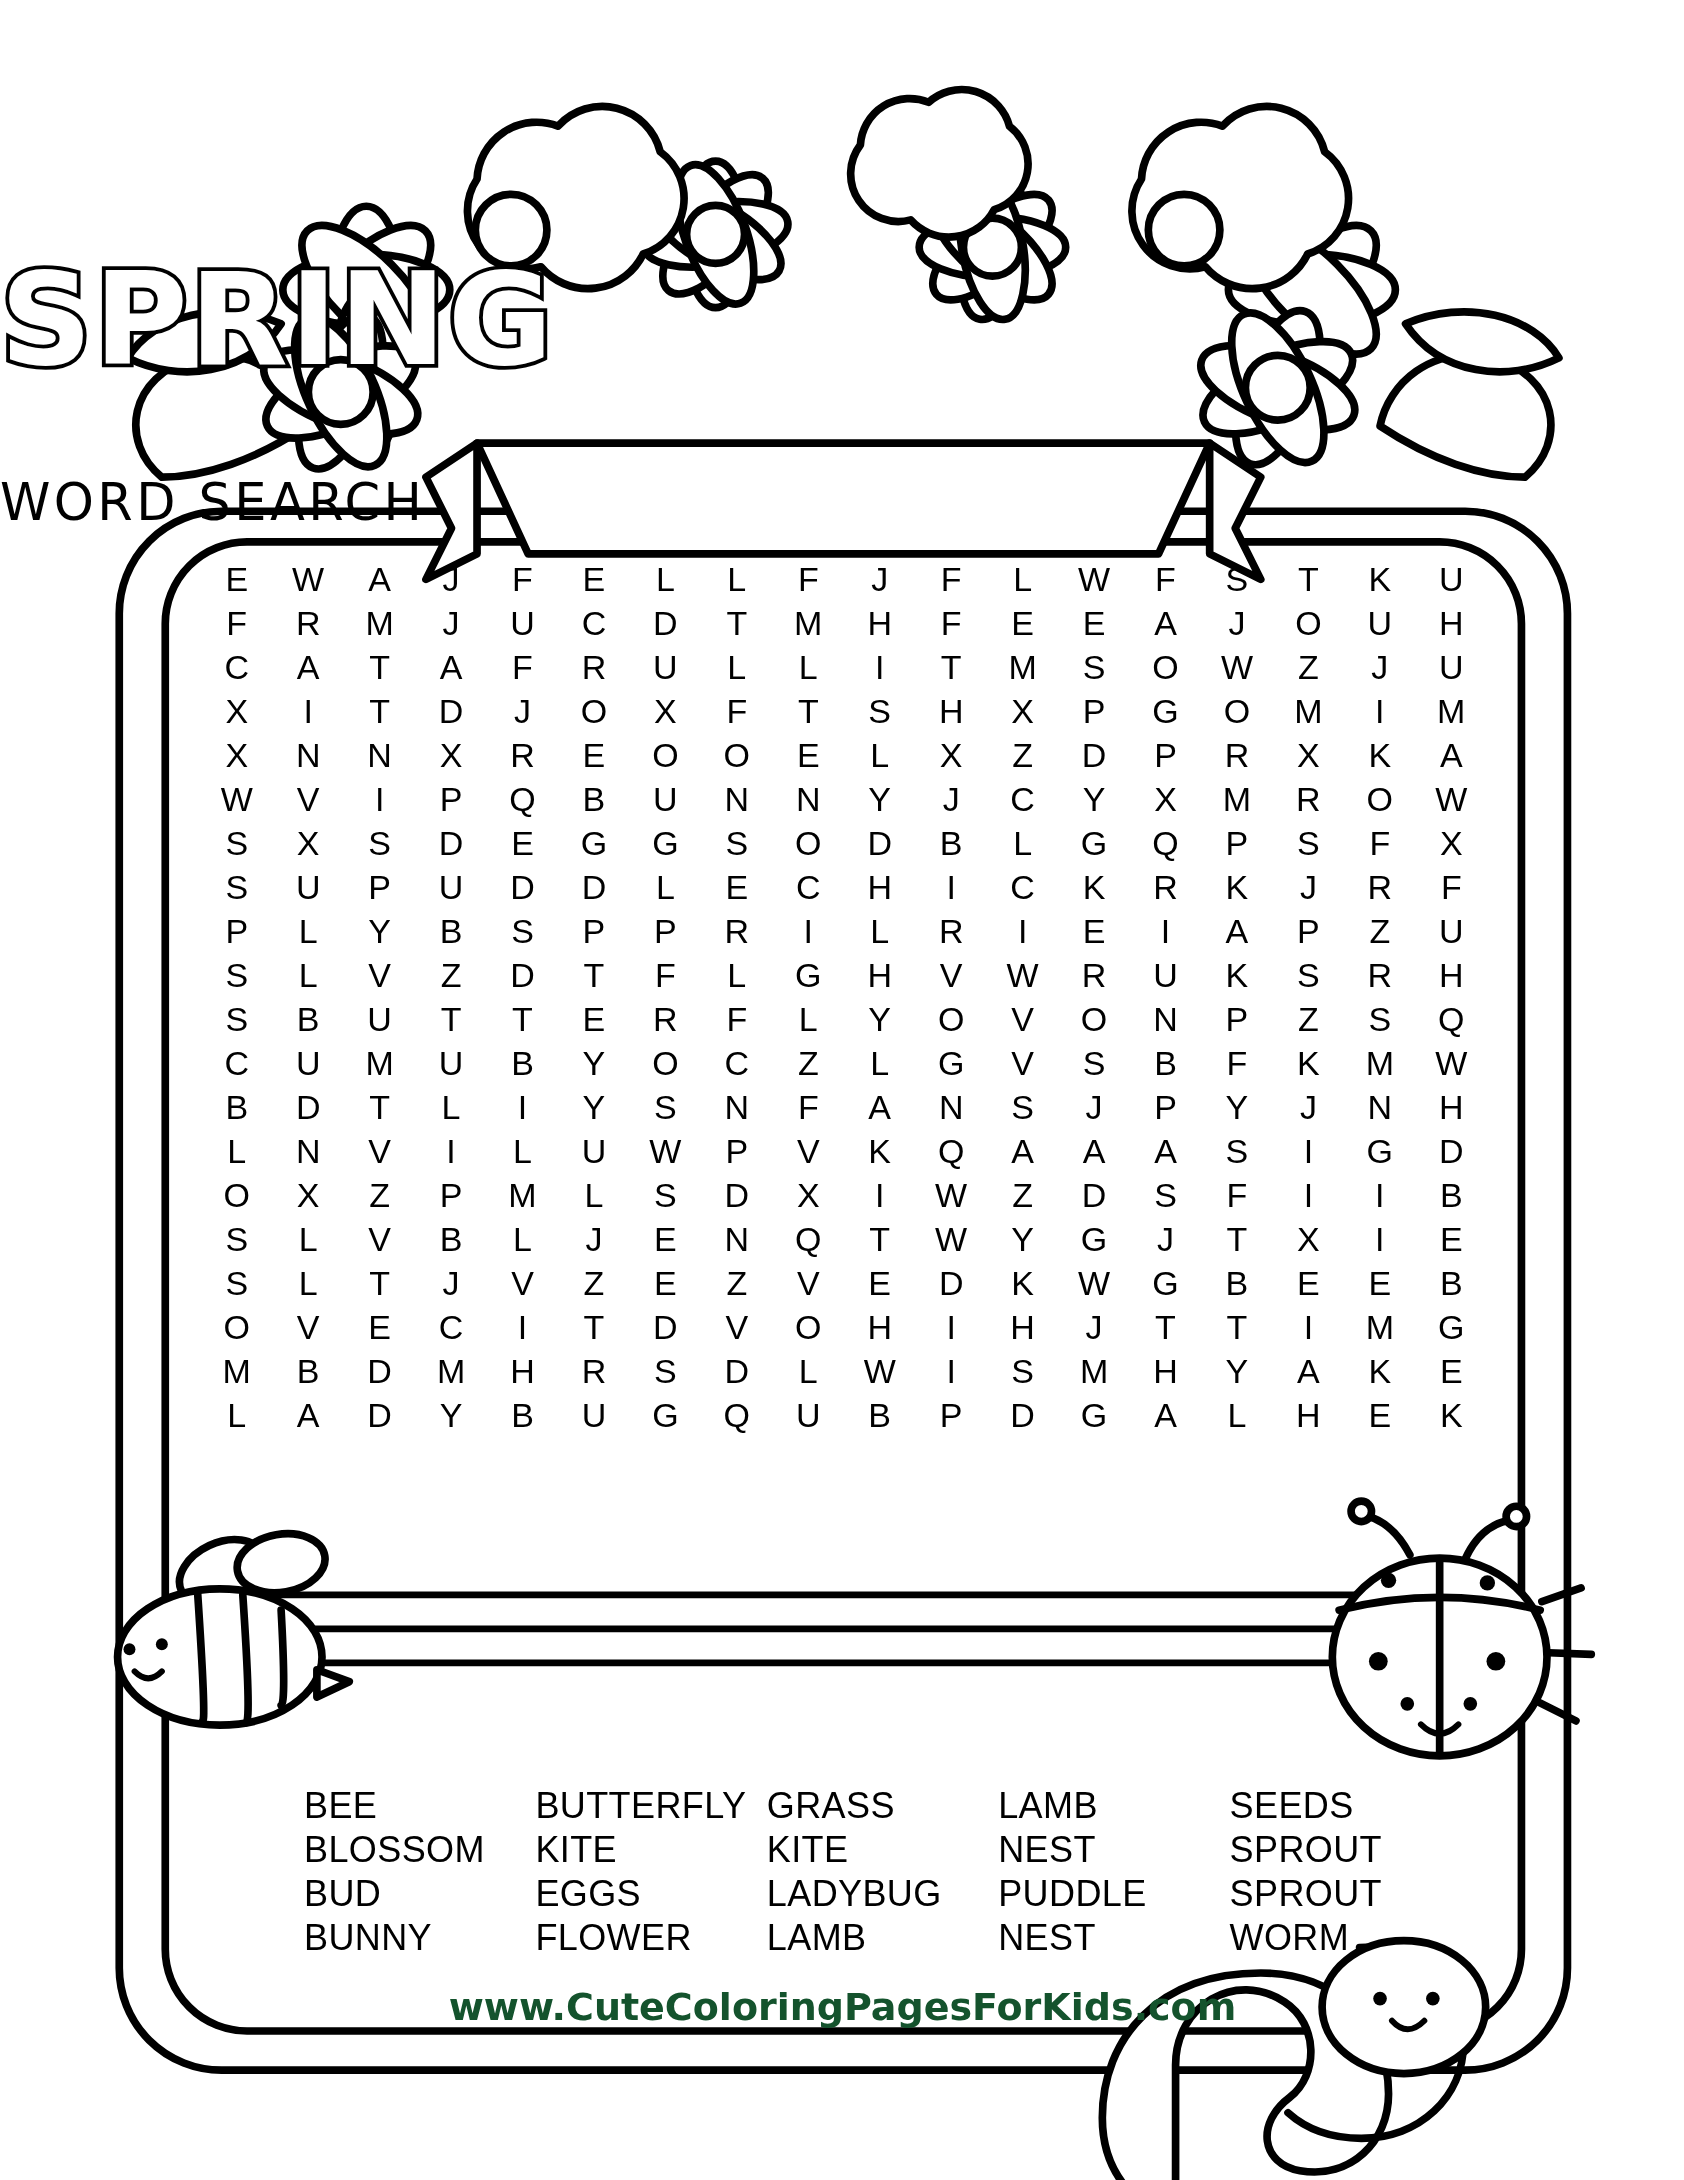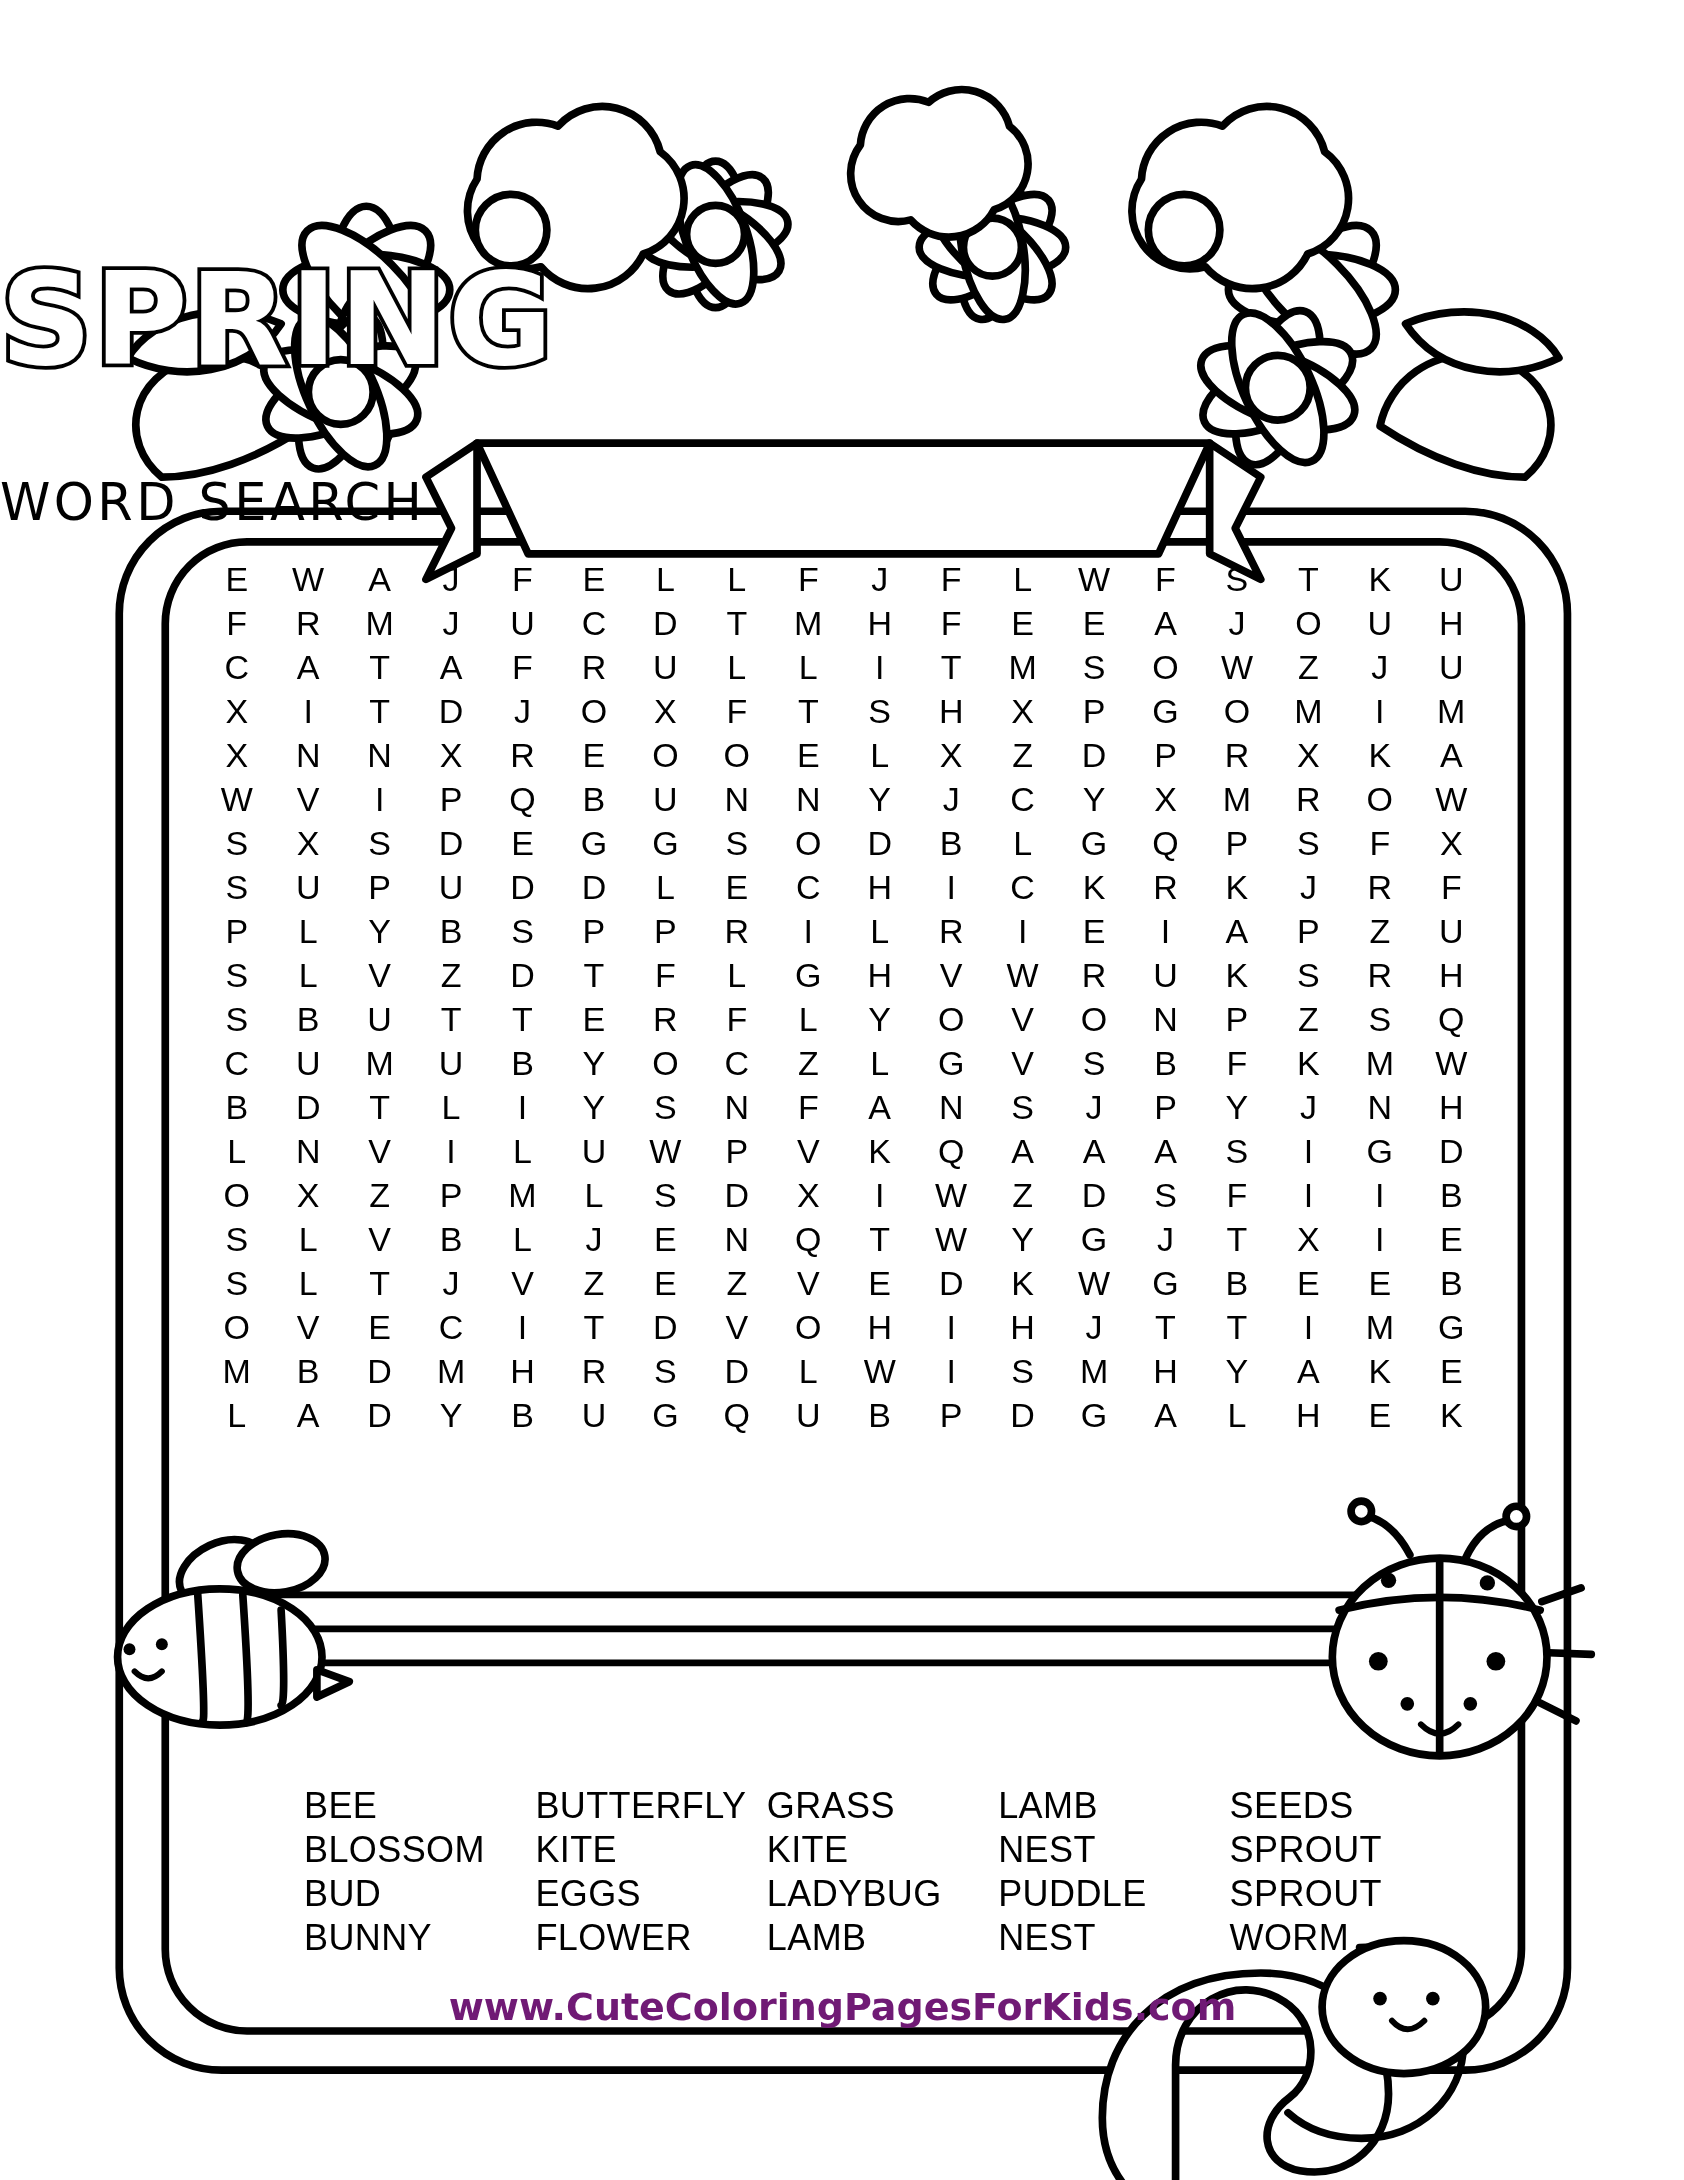--- a/index.html
+++ b/index.html
@@ -112,21 +112,21 @@
     left: 0;
     right: 0;
     top: 1985px;
     text-align: center;
   }
   .footer-text {
     font-family: "DejaVu Sans", sans-serif;
     font-size: 38px;
     font-weight: bold;
     letter-spacing: 0px;
-    color: #701a75;
+    color: #14532d;
   }
 </style>
 </head>
 <body>
 
 <div id="page">
 
   <svg class="art-layer" viewBox="0 0 1978 2560" width="1685" height="2181" xmlns="http://www.w3.org/2000/svg">
     <g fill="#ffffff" stroke="#000000" stroke-width="9" stroke-linejoin="round" stroke-linecap="round">
 

